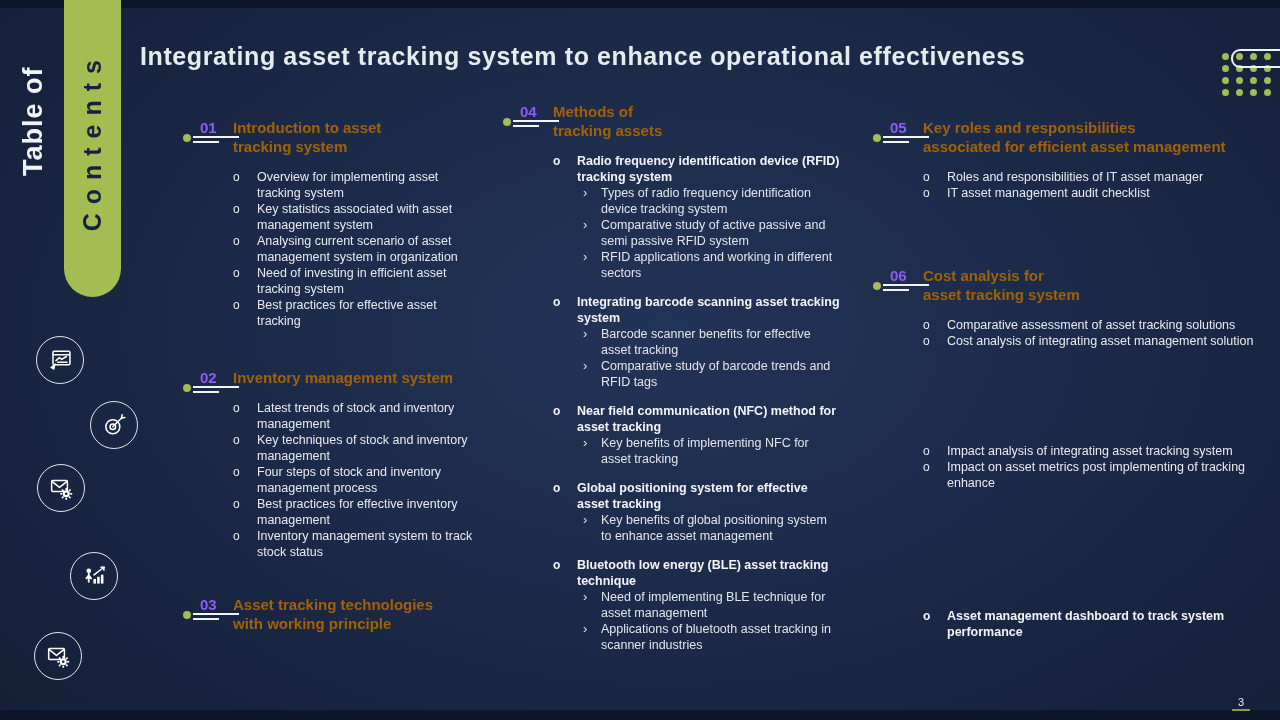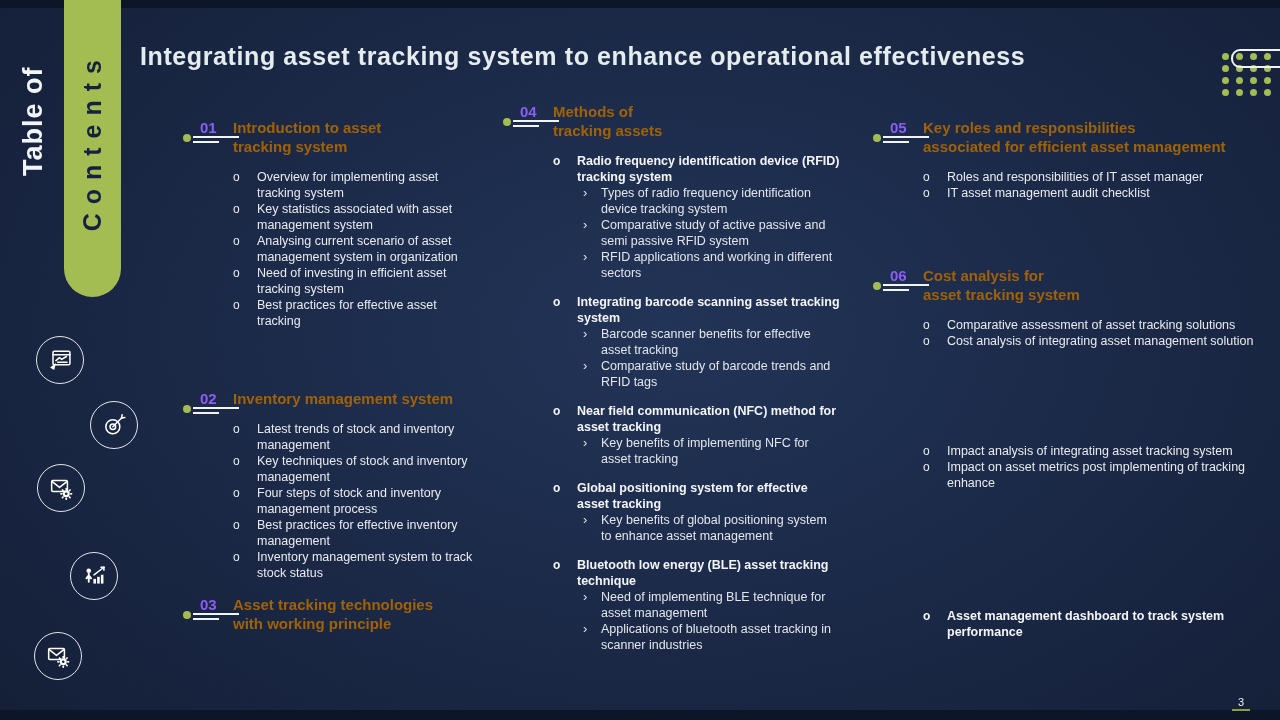--- a/index.html
+++ b/index.html
@@ -221,21 +221,21 @@
         <li class="item">
           <span class="o-marker">o</span>
           <span class="item-text">Need of investing in efficient asset tracking system</span>
         </li>
         <li class="item">
           <span class="o-marker">o</span>
           <span class="item-text">Best practices for effective asset tracking</span>
         </li>
       </ul>
   </div>
-  <div class="section" style="top:368px;margin-top:21px;">
+  <div class="section" style="top:368px;">
     <div class="sec-head">
       <span class="marker">
           <span class="mdot"></span>
           <span class="mlines">
             <div class="l1"></div>
             <div class="l2"></div>
           </span>
         </span>
       <span class="sec-num">02</span>
       <span class="sec-title">Inventory management system</span>

